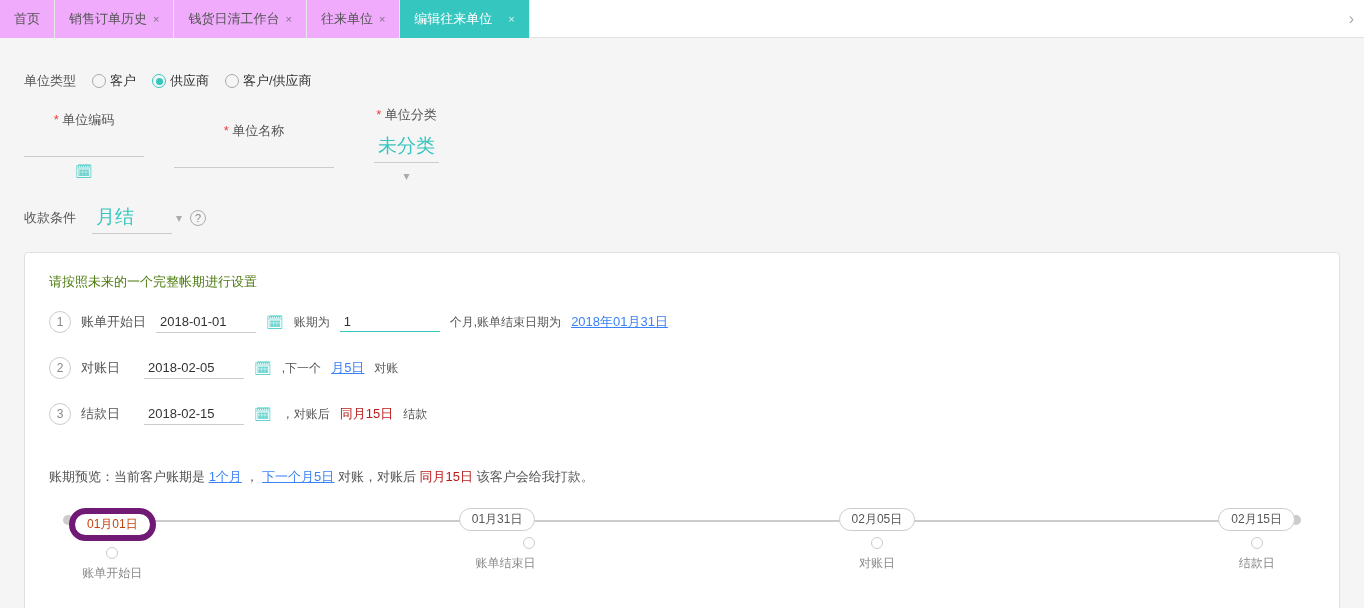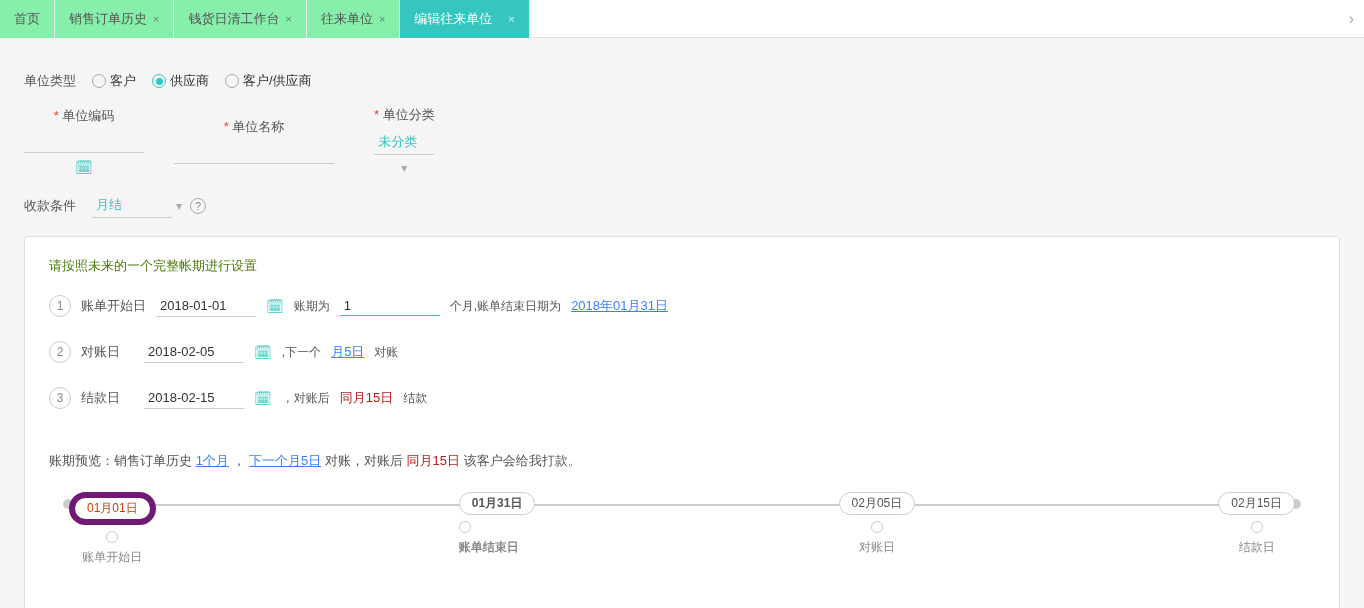--- a/index.html
+++ b/index.html
@@ -16,21 +16,21 @@
     }
     .tab-item {
       display: flex;
       align-items: center;
       padding: 0 14px;
       height: 38px;
       font-size: 13px;
       cursor: pointer;
       color: #555;
       border-right: 1px solid #e8e8e8;
-      background: #86efac;
+      background: #f0abfc;
       gap: 6px;
       white-space: nowrap;
     }
     .tab-item.active {
       background: #36c6c0;
       color: #fff;
       gap: 16px;
     }
     .tab-item .close-icon {
       font-size: 11px;
@@ -125,21 +125,21 @@
     .select-group {
       display: flex;
       align-items: center;
       gap: 4px;
     }
     .select-value {
       color: #36c6c0;
       border-bottom: 1px solid #ccc;
       padding: 3px 4px;
       min-width: 60px;
-      font-size: 13px;
+      font-size: 19px;
     }
     .dropdown-arrow {
       color: #aaa;
       font-size: 12px;
       cursor: pointer;
     }
     .help-icon {
       width: 16px; height: 16px;
       border-radius: 50%;
       border: 1.5px solid #aaa;
@@ -305,21 +305,21 @@
       <span class="step-label">结款日</span>
       <input class="input-field" value="2018-02-15" style="width: 100px; margin-left: 14px;">
       <span class="calendar-icon">🗓</span>
       <span class="text-normal">，对账后</span>
       <span class="highlight-teal">同月15日</span>
       <span class="text-normal">结款</span>
     </div>
 
     <div class="preview-section">
       <p class="preview-text">
-        <span>账期预览：销售订单历史</span>
+        <span>账期预览：当前客户账期是</span>
         <span class="highlight-red">1个月</span>
         <span>，</span>
         <span class="highlight-red">下一个月5日</span>
         <span>对账，对账后</span>
         <span class="highlight-teal">同月15日</span>
         <span> 该客户会给我打款。</span>
       </p>
 
       <div style="position:relative; padding: 0 20px; margin-bottom: 30px;">
 
@@ -329,21 +329,21 @@
         <div style="position:absolute; top:7px; right:14px; width:10px; height:10px; border-radius:50%; background:#ccc; z-index:1;"></div>
 
         <div style="display:flex; justify-content:space-between; align-items:flex-start; position:relative; z-index:1;">
 
           <div style="display:flex; flex-direction:column; align-items:center; gap:6px;">
             <div style="background:#fff; border:6px solid #701a75; border-radius:20px; padding:2px 12px; font-size:12px; color:#c2410c; white-space:nowrap;text-align:center;">01月01日</div>
             <div style="width:12px; height:12px; border-radius:50%; border:1.5px solid #ccc; background:#fff;"></div>
             <div style="font-size:12px; color:#888;">账单开始日</div>
           </div>
 
-          <div style="display:flex; flex-direction:column; align-items:flex-start; gap:6px;font-weight:bold;">
+          <div style="display:flex; flex-direction:column; align-items:flex-end; gap:6px;">
             <div style="background:#fff; border:1px solid #ccc; border-radius:20px; padding:2px 12px; font-size:12px; color:#555; white-space:nowrap;">01月31日</div>
             <div style="width:12px; height:12px; border-radius:50%; border:1.5px solid #ccc; background:#fff;"></div>
             <div style="font-size:12px; color:#888;">账单结束日</div>
           </div>
 
           <div style="display:flex; flex-direction:column; align-items:center; gap:6px;">
             <div style="background:#fff; border:1px solid #ccc; border-radius:20px; padding:2px 12px; font-size:12px; color:#555; white-space:nowrap;">02月05日</div>
             <div style="width:12px; height:12px; border-radius:50%; border:1.5px solid #ccc; background:#fff;"></div>
             <div style="font-size:12px; color:#888;">对账日</div>
           </div>

